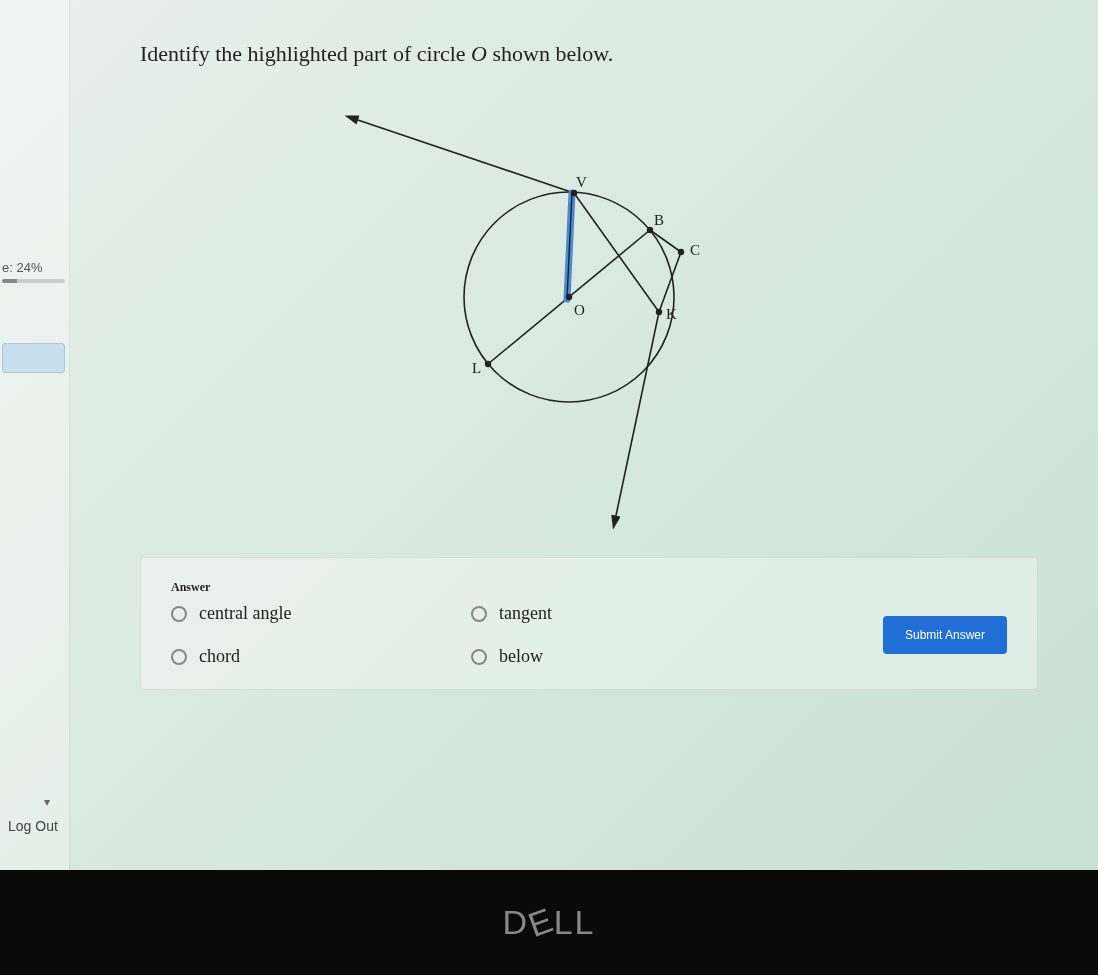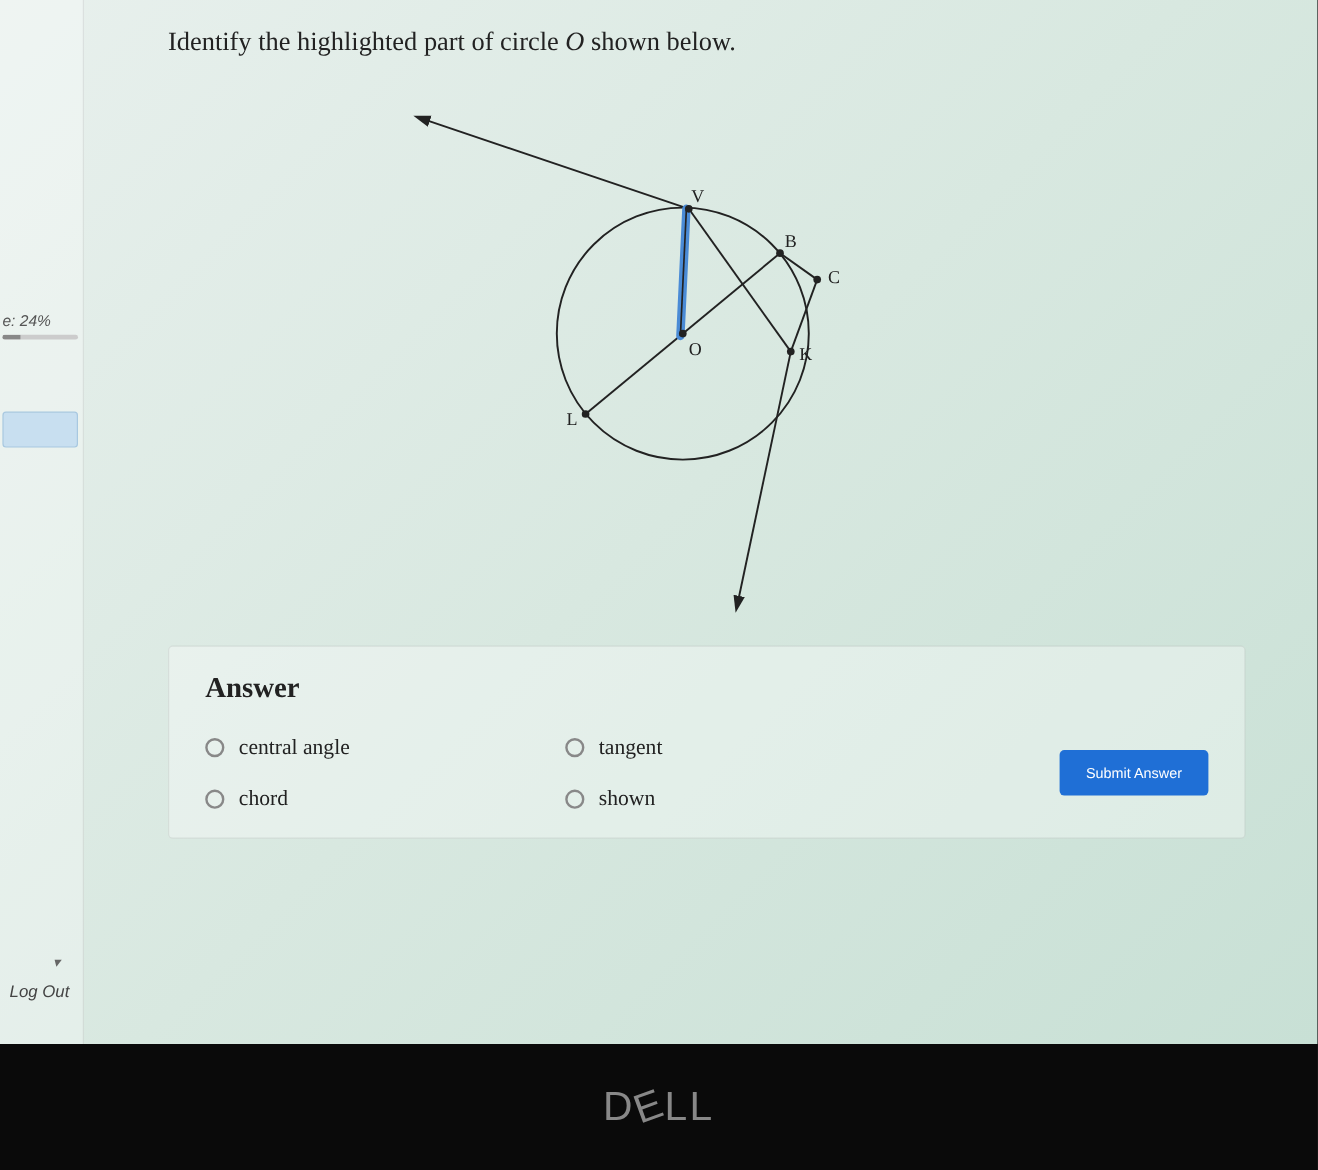--- a/index.html
+++ b/index.html
@@ -20,21 +20,20 @@
       background: linear-gradient(135deg, #e8f0ed 0%, #d8e8e0 50%, #c8e0d5 100%);
       display: flex;
     }
     .sidebar {
       width: 70px;
       height: 100%;
       background: rgba(255,255,255,0.3);
       border-right: 1px solid rgba(0,0,0,0.08);
       position: relative;
       padding-top: 260px;
-      font-style: italic;
     }
     .progress-label {
       font-family: Arial, sans-serif;
       font-size: 13px;
       color: #555;
       padding-left: 2px;
       margin-bottom: 4px;
     }
     .progress-bar {
       height: 4px;
@@ -65,21 +64,21 @@
     }
     .chevron {
       position: absolute;
       bottom: 60px;
       left: 44px;
       font-size: 12px;
       color: #666;
     }
     .main {
       flex: 1;
-      padding: 12px 40px;
+      padding: 31px 40px;
       position: relative;
     }
     .question {
       font-size: 22px;
       color: #222;
       margin: 10px 0 20px 30px;
       font-family: Georgia, serif;
     }
     .question .italic {
       font-style: italic;
@@ -95,23 +94,23 @@
     .answer-panel {
       background: rgba(255,255,255,0.35);
       border: 1px solid rgba(0,0,0,0.08);
       border-radius: 4px;
       padding: 22px 30px;
       margin: 10px 20px 0 30px;
       position: relative;
     }
     .answer-title {
       font-weight: bold;
-      font-size: 24px;
+      font-size: 12px;
       color: #222;
-      margin-bottom: 24px;
+      margin-bottom: 8px;
       font-family: Georgia, serif;
     }
     .options {
       display: grid;
       grid-template-columns: 300px 280px auto;
       grid-template-rows: auto auto;
       row-gap: 22px;
       align-items: center;
     }
     .option {
@@ -241,21 +240,21 @@
         <label class="option" style="grid-column:1;grid-row:1;">
           <span class="radio"></span>
           <span>central angle</span>
         </label>
         <label class="option" style="grid-column:1;grid-row:2;">
           <span class="radio"></span>
           <span>chord</span>
         </label>
         <label class="option" style="grid-column:2;grid-row:2;">
           <span class="radio"></span>
-          <span>shown</span>
+          <span>below</span>
         </label>
         <button class="submit-btn">Submit Answer</button>
       </div>
     </div>
   </div>
 
 </div>
 
 <div class="bezel">
   <div class="dell-logo">

